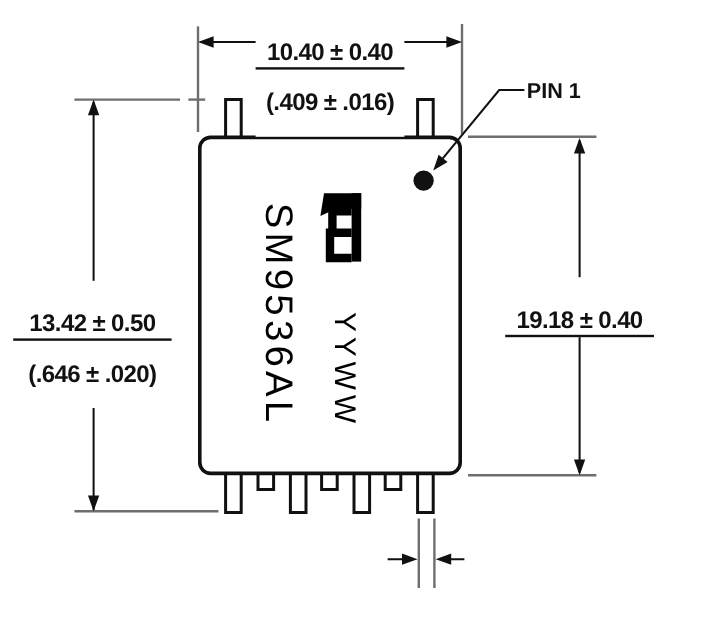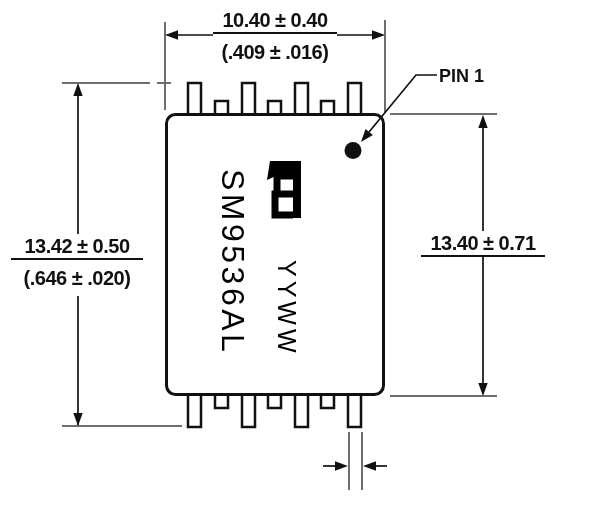--- a/index.html
+++ b/index.html
@@ -7,22 +7,22 @@
     position:relative;width:600px;height:529px;background:#ffffff;overflow:hidden;
     font-family:"Liberation Sans",sans-serif;
   }
   .lineart{position:absolute;left:0;top:0;}
   
   .dim{
     position:absolute;background:#ffffff;text-align:center;
     font-weight:bold;font-size:20px;line-height:24px;letter-spacing:-0.5px;
     color:#111111;white-space:nowrap;
   }
-  .dim .mm{display:block;border-bottom:2.5px solid #111111;padding:0 2px;}
-  .dim .in{display:block;padding:6px 2px;}
+  .dim .mm{display:block;border-bottom:2.5px solid #111111;padding:0 2px;margin-top:24px;}
+  .dim .in{display:block;padding:16px 2px;}
   .dim-top{left:213px;top:8px;width:124px;}
   .dim-left{left:11px;top:234px;width:132px;}
   .dim-right{left:421px;top:231px;width:124px;}
   .dim-bottom{left:385px;top:442px;width:122px;}
   .pin1-label{
     position:absolute;left:439px;top:65px;
     font-weight:bold;font-size:18px;line-height:22px;color:#111111;white-space:nowrap;
   }
   
   .marking{
@@ -110,19 +110,19 @@
     <span class="mm">10.40 ± 0.40</span>
     <span class="in">(.409 ± .016)</span>
   </div>
 
   <div class="dim dim-left">
     <span class="mm">13.42 ± 0.50</span>
     <span class="in">(.646 ± .020)</span>
   </div>
 
   <div class="dim dim-right">
-    <span class="mm">13.40 ± 0.71</span>
+    <span class="mm">19.18 ± 0.40</span>
   </div>
 
 
   <div class="pin1-label">PIN 1</div>
 
 </div>
 
 </body></html>

